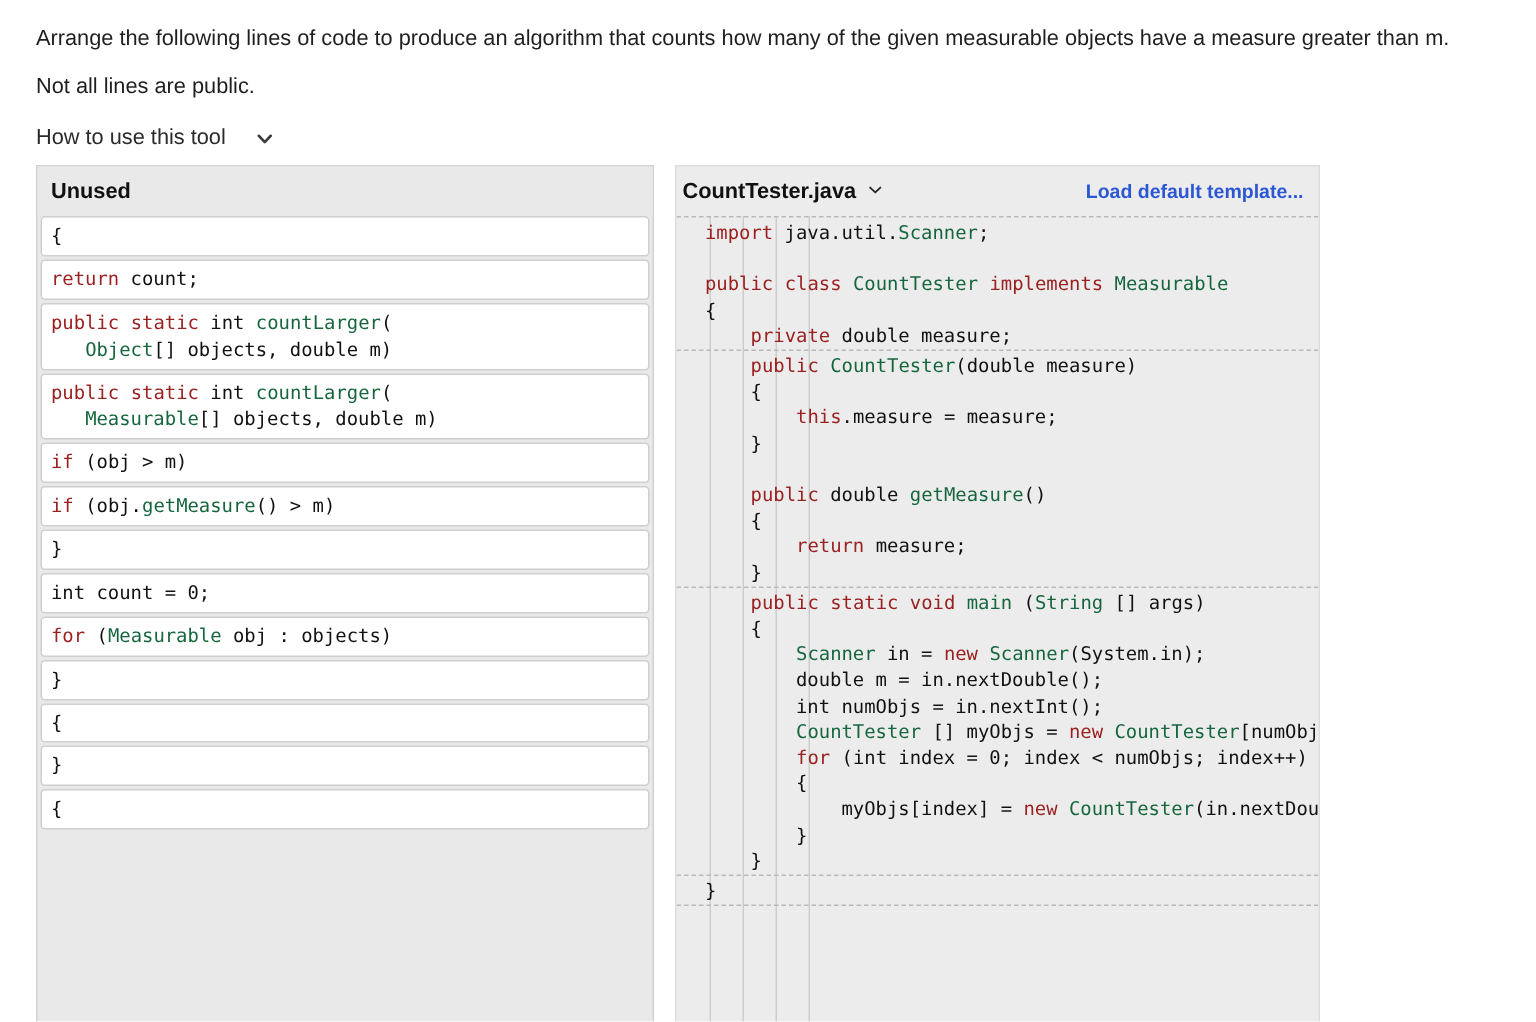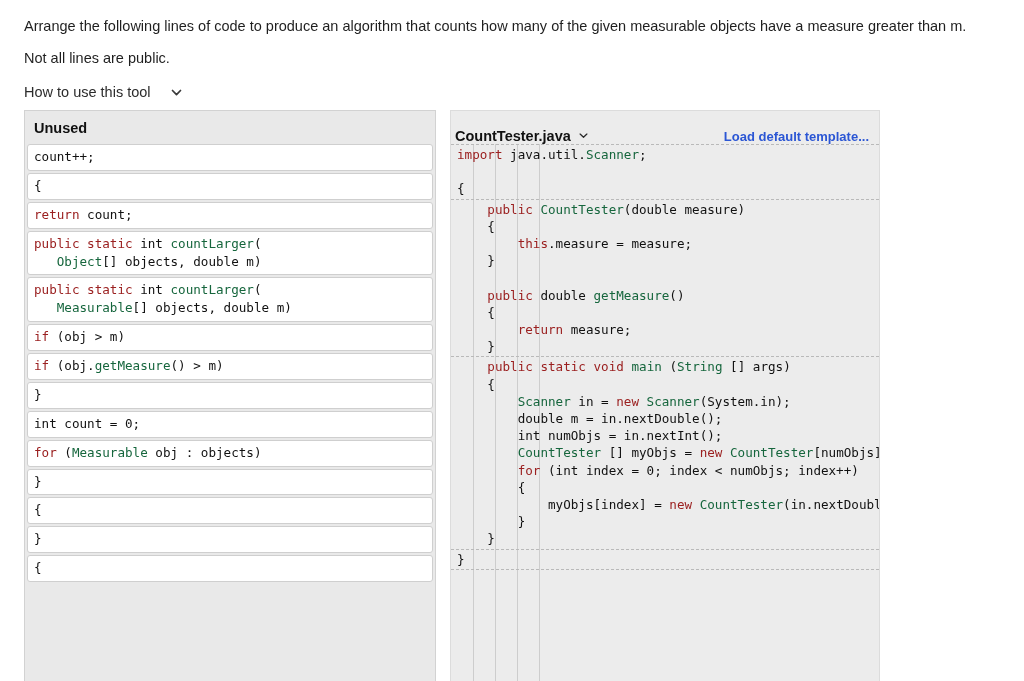--- a/index.html
+++ b/index.html
@@ -65,21 +65,21 @@
   .panel-right {
     position: absolute; left: 450px; top: 110px;
     width: 430px; height: 571px;
     background: #ececec;
     border: 1px solid #dcdcdc;
     border-bottom: none;
     overflow: hidden;
   }
   .panel-right-head {
     height: 33px;
-    display: flex; align-items: flex-end; justify-content: space-between;
+    display: flex; align-items: center; justify-content: space-between;
     padding: 0 10px 0 4px;
     background: #ececec;
     gap: 16px;
   }
   .file-tab {
     display: flex; align-items: center; gap: 7px;
     font-size: 14.5px; font-weight: bold; color: #111;
     cursor: pointer;
   }
   .load-link {
@@ -95,21 +95,21 @@
     overflow: hidden;
   }
   .guides { position: absolute; inset: 0; pointer-events: none; }
   .vguide {
     position: absolute; top: 0; bottom: 0; width: 1px;
     background: #cdcdcd;
   }
   .code-block {
     position: relative;
     border-top: 1px dashed #b9b9b9;
-    padding: 1px 0 1px 4px;
+    padding: 1px 0 1px 17px;
   }
   .code-block.last { border-bottom: 1px dashed #b9b9b9; }
   .code-line {
     font-family: "DejaVu Sans Mono", monospace;
     font-size: 12.6px;
     line-height: 17.2px;
     white-space: pre;
     color: #111;
     padding-left: 2px;
     position: relative;
@@ -134,21 +134,20 @@
     <span class="chev">
       <svg width="13" height="13" viewBox="0 0 13 13">
           <path d="M2.5 4.5 L6.5 8.7 L10.5 4.5" fill="none" stroke="#3a3a3a" stroke-width="1.7" stroke-linecap="round" stroke-linejoin="round"></path>
         </svg>
     </span>
   </div>
 
   <div class="panel-left">
     <div class="panel-left-head">Unused</div>
     <div class="lines-wrap" id="unused-lines">
-        <div class="line-card">count++;</div>
         <div class="line-card">{</div>
         <div class="line-card"><span class="kw">return</span> count;</div>
         <div class="line-card"><span class="kw">public</span> <span class="kw">static</span> int <span class="typ">countLarger</span>(
    <span class="typ">Object</span>[] objects, double m)</div>
         <div class="line-card"><span class="kw">public</span> <span class="kw">static</span> int <span class="typ">countLarger</span>(
    <span class="typ">Measurable</span>[] objects, double m)</div>
         <div class="line-card"><span class="kw">if</span> (obj &gt; m)</div>
         <div class="line-card"><span class="kw">if</span> (obj.<span class="typ">getMeasure</span>() &gt; m)</div>
         <div class="line-card">}</div>
         <div class="line-card">int count = 0;</div>
@@ -176,21 +175,23 @@
       <div class="guides">
         <div class="vguide" style="left:22px"></div>
         <div class="vguide" style="left:44px"></div>
         <div class="vguide" style="left:66px"></div>
         <div class="vguide" style="left:88px"></div>
       </div>
       <div id="code-blocks">
           <div class="code-block">
             <div class="code-line"><span class="kw">import</span> java.util.<span class="typ">Scanner</span>;</div>
             <div class="code-line blank">&nbsp;</div>
+            <div class="code-line"><span class="kw">public</span> <span class="kw">class</span> <span class="typ">CountTester</span> <span class="kw">implements</span> <span class="typ">Measurable</span></div>
             <div class="code-line">{</div>
+            <div class="code-line">    <span class="kw">private</span> double measure;</div>
           </div>
           <div class="code-block">
             <div class="code-line">    <span class="kw">public</span> <span class="typ">CountTester</span>(double measure)</div>
             <div class="code-line">    {</div>
             <div class="code-line">        <span class="kw">this</span>.measure = measure;</div>
             <div class="code-line">    }</div>
             <div class="code-line blank">&nbsp;</div>
             <div class="code-line">    <span class="kw">public</span> double <span class="typ">getMeasure</span>()</div>
             <div class="code-line">    {</div>
             <div class="code-line">        <span class="kw">return</span> measure;</div>

